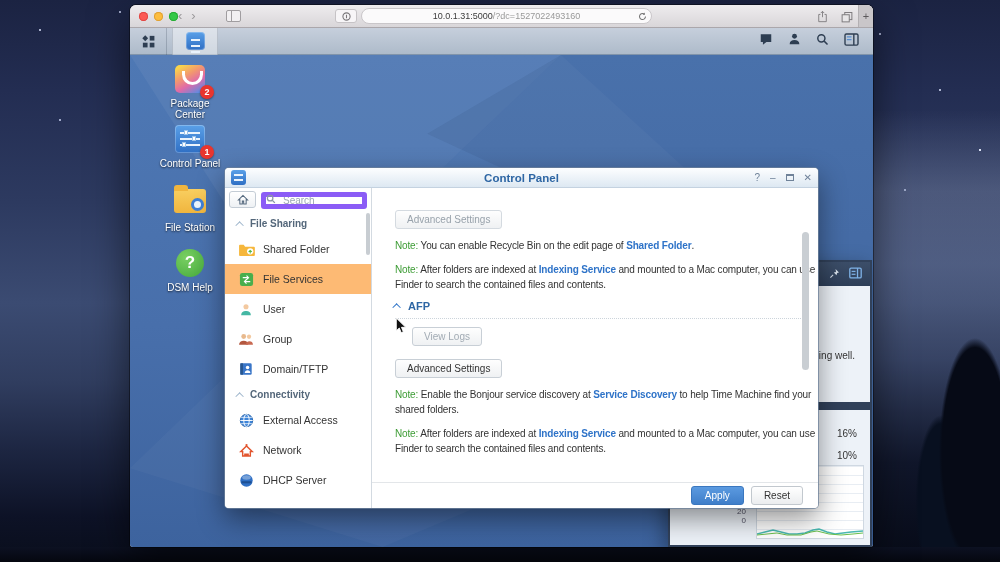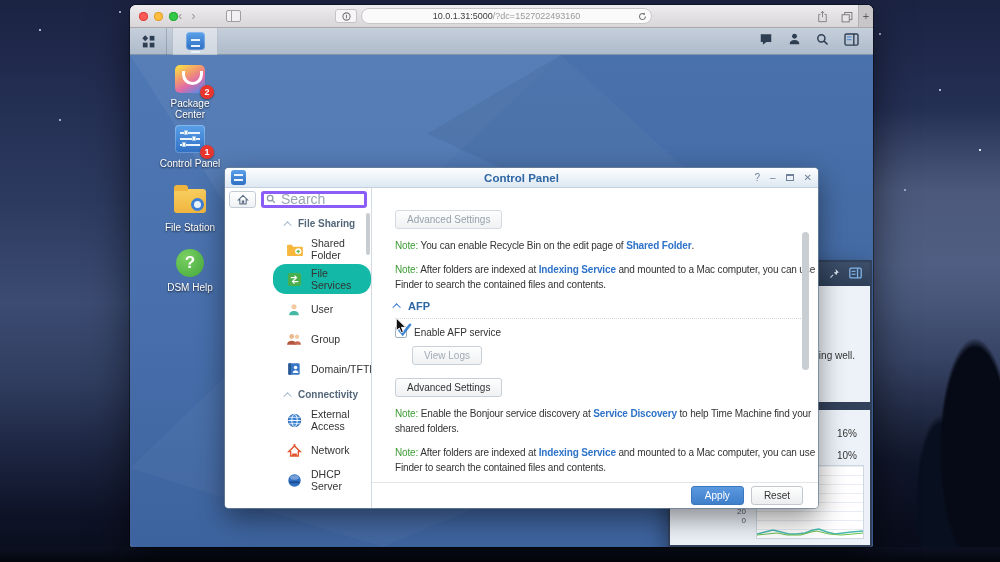--- a/index.html
+++ b/index.html
@@ -102,28 +102,28 @@
   .mini-cp { width:15px; height:15px; border-radius:3px; background:linear-gradient(#5aa0e8,#2f6fc4); position:relative; flex:0 0 15px; }
   .mini-cp::before, .mini-cp::after { content:""; position:absolute; left:3px; right:3px; height:1.5px; background:#eaf3fc; }
   .mini-cp::before { top:4px; } .mini-cp::after { top:9px; }
   .cp-main { flex:1; display:flex; min-height:0; }
 
   .cp-side { width:147px; flex:0 0 147px; border-right:1px solid #d3dae1; display:flex; flex-direction:column; background:#fff; }
   .side-tools { height:22px; flex:0 0 22px; display:flex; align-items:center; gap:5px; padding:0 4px; }
   .home-btn { width:27px; height:17px; border:1px solid #c3ccd5; border-radius:3px; background:linear-gradient(#fff,#eef1f4); display:flex; align-items:center; justify-content:center; color:#55697e; }
   .search-wrap { position:relative; flex:1; }
   .search-wrap svg { position:absolute; left:5px; top:4px; color:#8b98a5; }
-  .search-wrap input { width:100%; height:17px; border:3px solid #8b5cf6; border-radius:3px; font-size:14px; padding:0 4px 0 17px; color:#333; outline:none; font-family:"Liberation Sans",sans-serif; }
+  .search-wrap input { width:100%; height:17px; border:5px solid #8b5cf6; border-radius:3px; font-size:10px; padding:0 4px 0 17px; color:#333; outline:none; font-family:"Liberation Sans",sans-serif; }
   .search-wrap input::placeholder { color:#9aa6b2; }
-  .side-items { position:relative; flex:1; padding-top:3px; overflow:hidden;padding-left:48px; }
+  .side-items { position:relative; flex:1; padding-top:3px; overflow:hidden; }
   .side-scroll { position:absolute; right:1px; top:3px; width:4px; height:42px; background:#c8cdd2; border-radius:2px; }
   .sec-head { display:flex; align-items:center; gap:6px; height:21px; padding-left:13px; font-size:10px; font-weight:bold; color:#54677a; }
   .chev { width:6px; height:6px; border-left:1.5px solid #9fb6cc; border-top:1.5px solid #9fb6cc; transform:rotate(45deg) translateY(2px); }
   .side-item { display:flex; align-items:center; gap:8px; height:30px; padding-left:12px; font-size:10.5px; color:#333; cursor:default; }
-  .side-item.sel { background:#14b8a6;border-radius:13px; }
+  .side-item.sel { background:#fdba74; }
   .sicon { width:18px; height:16px; display:flex; align-items:center; justify-content:center; flex:0 0 18px; }
 
   .cp-content { position:relative; flex:1; min-width:0; }
   .tabs { height:21px; display:flex; align-items:flex-end; border-bottom:1px solid #d7dde3; padding-left:13px; }
   .tab { position:relative; padding:0 11px 5px; font-size:10.5px; color:#444; border-right:1px solid #dde3e9; }
   .tab:first-child { border-left:1px solid transparent; }
   .tab.active { color:#2e66a4; font-weight:bold; }
   .tab.active::after { content:""; position:absolute; left:50%; bottom:-5px; width:7px; height:7px; margin-left:-4px; background:#fff; border-top:1px solid #d7dde3; border-left:1px solid #d7dde3; transform:rotate(45deg); }
   .cbody { position:absolute; left:0; right:0; top:21px; bottom:26px; overflow:hidden; padding-left:23px; }
   .btn { display:inline-block; padding:3px 11px; font-size:10px; color:#333; border:1px solid #c8cfd6; border-radius:3px; background:linear-gradient(#fefefe,#eff1f3); }
@@ -461,28 +461,20 @@
               <div class="note">
                 <span class="nl">Note:</span>
                 <span>After folders are indexed at </span><span class="lnk">Indexing Service</span><span> and mounted to a Mac computer, you can use Finder to search the contained files and contents.</span>
               </div>
 
               <div class="afp-head">
                 <span class="chev2"></span>
                 <span>AFP</span>
               </div>
 
-              <div class="cbrow">
-                <span class="cb on">
-                  <svg width="16" height="15" viewBox="0 0 16 15">
-                      <path d="M2.5 7.5l3.2 3.6L13 1.8" fill="none" stroke="#3f86d6" stroke-width="2.6" stroke-linecap="round"></path>
-                    </svg>
-                </span>
-                <span>Enable AFP service</span>
-              </div>
               <div style="margin:7px 0 0 17px;">
                 <span class="btn dis">View Logs</span>
               </div>
               <div style="margin-top:12px;">
                 <span class="btn">Advanced Settings</span>
               </div>
 
               <div class="note">
                 <span class="nl">Note:</span>
                 <span>Enable the Bonjour service discovery at </span><span class="lnk">Service Discovery</span><span> to help Time Machine find your shared folders.</span>

